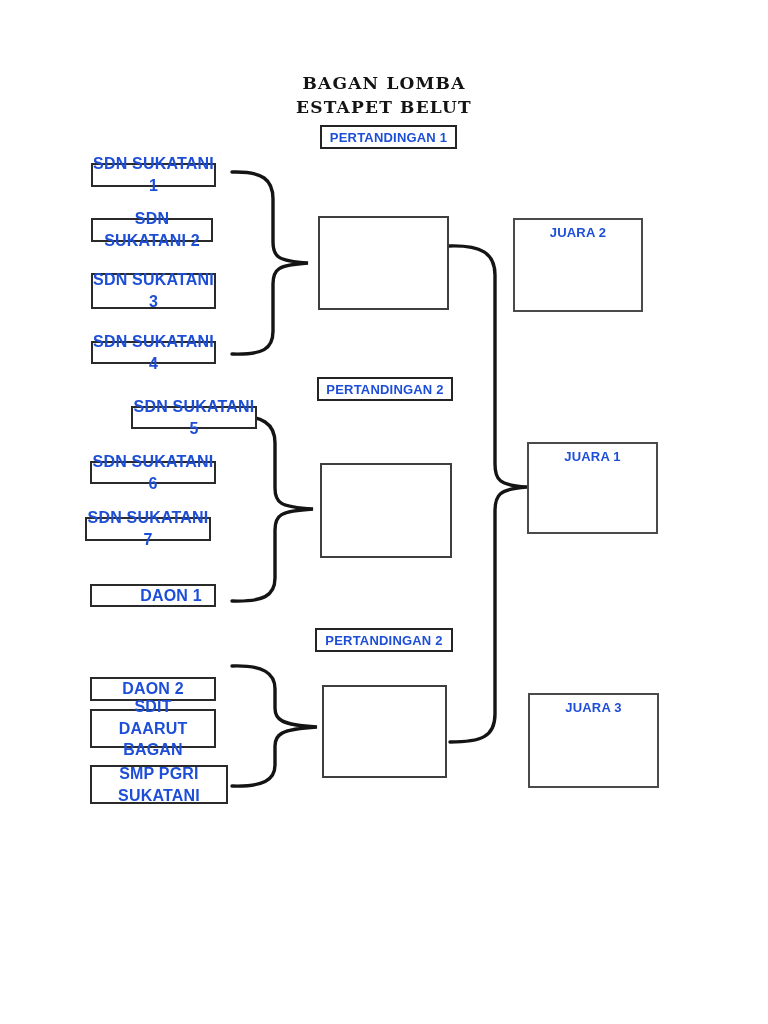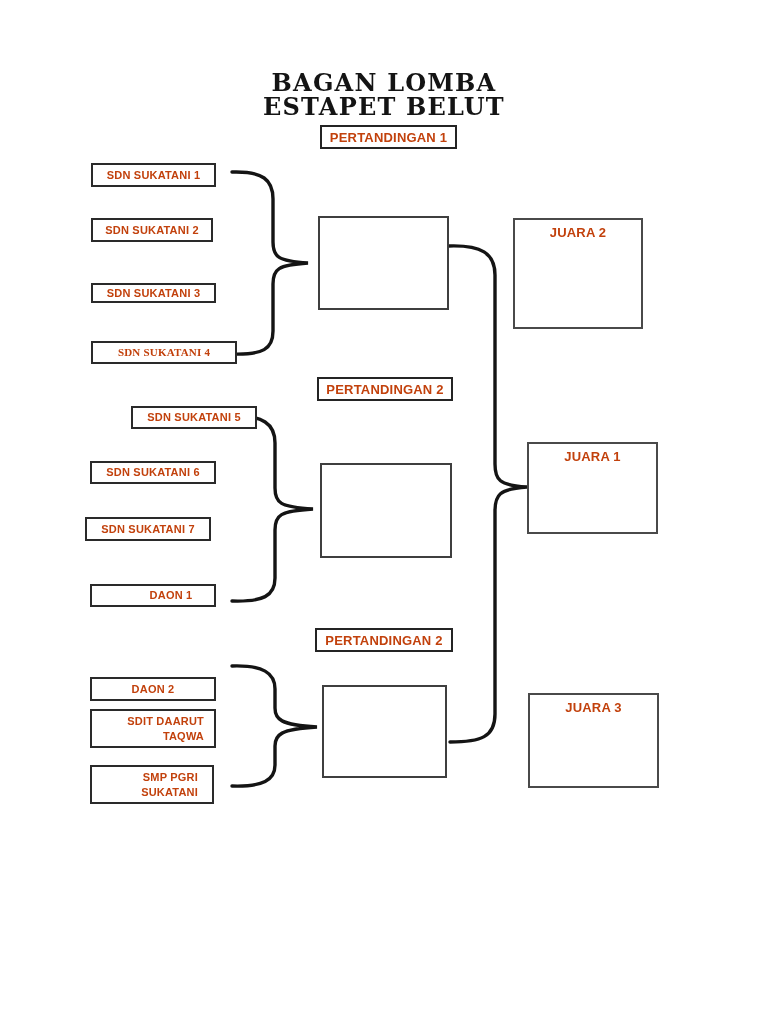--- a/index.html
+++ b/index.html
@@ -28,40 +28,40 @@
     stroke-linecap: round;
   }
 
   .title {
     position: absolute;
     left: 0; top: 71px;
     width: 768px;
     text-align: center;
     font-family: "DejaVu Serif", "Liberation Serif", serif;
     font-weight: bold;
-    font-size: 24px;
+    font-size: 17px;
     line-height: 24px;
     letter-spacing: 1.2px;
     color: #141414;
   }
 
   .box {
     position: absolute;
     background: #ffffff;
     display: flex;
     align-items: center;
     justify-content: center;
-    text-align: right;
+    text-align: center;
     font-weight: bold;
-    color: #c2410c;
+    color: #1d4ed8;
   }
 
   .team {
     border: 2px solid #2a2a2a;
-    font-size: 11px;
+    font-size: 16px;
     line-height: 1.35;
     letter-spacing: 0.2px;
   }
 
   .round-label {
     border: 2px solid #242424;
     font-size: 13px;
     letter-spacing: 0.2px;
   }
 
@@ -93,37 +93,37 @@
     <div>BAGAN LOMBA</div>
     <div>ESTAPET BELUT</div>
   </div>
 
   <div class="box round-label" style="left:320px; top:125px; width:137px; height:24px;">PERTANDINGAN 1</div>
   <div class="box round-label" style="left:317px; top:377px; width:136px; height:24px;">PERTANDINGAN 2</div>
   <div class="box round-label" style="left:315px; top:628px; width:138px; height:24px;">PERTANDINGAN 2</div>
 
   <div class="box team" style="left:91px; top:163px; width:125px; height:24px;">SDN SUKATANI 1</div>
   <div class="box team" style="left:91px; top:218px; width:122px; height:24px;">SDN SUKATANI 2</div>
-  <div class="box team" style="left:91px; top:273px; width:125px; height:20px;margin-top:10px;">SDN SUKATANI 3</div>
-  <div class="box team" style="left:91px; top:341px; width:146px; height:23px;font-family:Liberation Serif, serif;">SDN SUKATANI 4</div>
+  <div class="box team" style="left:91px; top:273px; width:125px; height:36px;">SDN SUKATANI 3</div>
+  <div class="box team" style="left:91px; top:341px; width:125px; height:23px;">SDN SUKATANI 4</div>
 
   <div class="box team" style="left:90px; top:406px; width:126px; height:23px;margin-left:41px;">SDN SUKATANI 5</div>
   <div class="box team" style="left:90px; top:461px; width:126px; height:23px;">SDN SUKATANI 6</div>
   <div class="box team" style="left:85px; top:517px; width:126px; height:24px;">SDN SUKATANI 7</div>
   <div class="box team" style="left:90px; top:584px; width:126px; height:23px;padding-left:36px;">DAON 1</div>
 
   <div class="box team" style="left:90px; top:655px; width:126px; height:24px;margin-top:22px;">DAON 2</div>
-  <div class="box team" style="left:90px; top:709px; width:126px; height:39px; padding:2px 10px;">SDIT DAARUT TAQWA</div>
-  <div class="box team" style="left:90px; top:765px; width:124px; height:39px; padding:2px 14px;">SMP PGRI SUKATANI</div>
+  <div class="box team" style="left:90px; top:709px; width:126px; height:39px; padding:2px 10px;">SDIT DAARUT BAGAN</div>
+  <div class="box team" style="left:90px; top:765px; width:138px; height:39px; padding:2px 14px;">SMP PGRI SUKATANI</div>
 
   <div class="box match" style="left:318px; top:216px; width:131px; height:94px;"></div>
   <div class="box match" style="left:320px; top:463px; width:132px; height:95px;"></div>
   <div class="box match" style="left:322px; top:685px; width:125px; height:93px;"></div>
 
-  <div class="box result" style="left:513px; top:218px; width:130px; height:111px;">
+  <div class="box result" style="left:513px; top:218px; width:130px; height:94px;">
     <span>JUARA 2</span>
   </div>
   <div class="box result" style="left:527px; top:442px; width:131px; height:92px;">
     <span>JUARA 1</span>
   </div>
   <div class="box result" style="left:528px; top:693px; width:131px; height:95px;">
     <span>JUARA 3</span>
   </div>
 
 </div>

